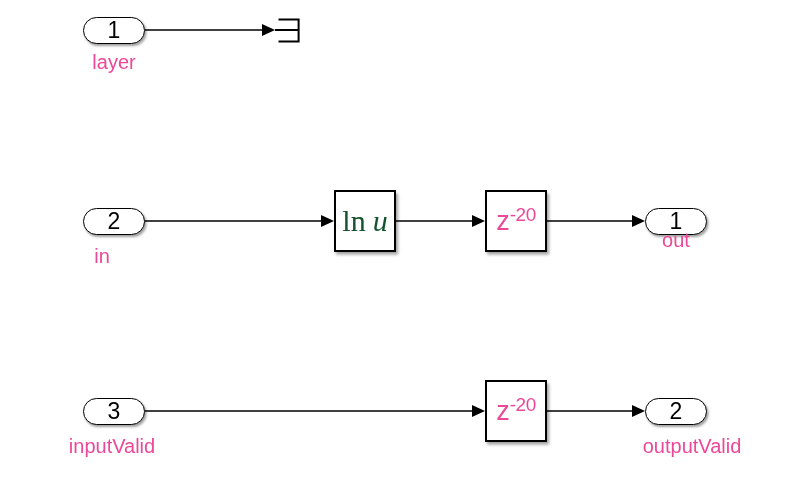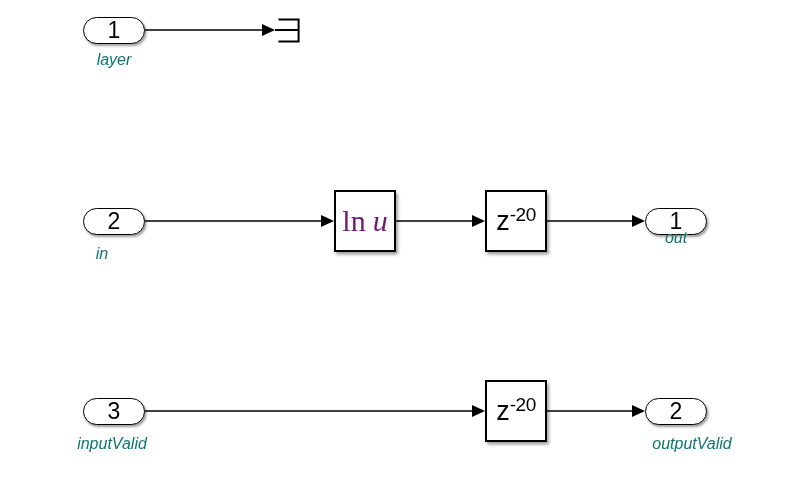--- a/index.html
+++ b/index.html
@@ -49,40 +49,39 @@
     border: 2.2px solid #000;
     background: #fff;
     box-shadow: 2px 2.5px 3px rgba(0,0,0,0.38);
     display: flex;
     align-items: center;
     justify-content: center;
   }
   .blklabel {
     position: absolute;
     transform: translateX(-50%);
-    font-size: 16px;
+    font-size: 20px;
     line-height: 1;
-    color: #0f766e;
+    color: #ec4899;
     white-space: nowrap;
-    font-style: italic;
   }
   .lnu {
     font-family: "Liberation Serif", serif;
     font-size: 30px;
     line-height: 1;
-    color: #701a75;
+    color: #14532d;
   }
   .lnu .arg {
     font-style: italic;
     margin-left: 7px;
   }
   .delay-text {
     font-size: 27px;
     line-height: 1;
-    color: #000000;
+    color: #ec4899;
     white-space: nowrap;
   }
   .dexp {
     font-size: 19px;
     position: relative;
     top: -9px;
     letter-spacing: -0.5px;
   }
 </style>
 </head>

